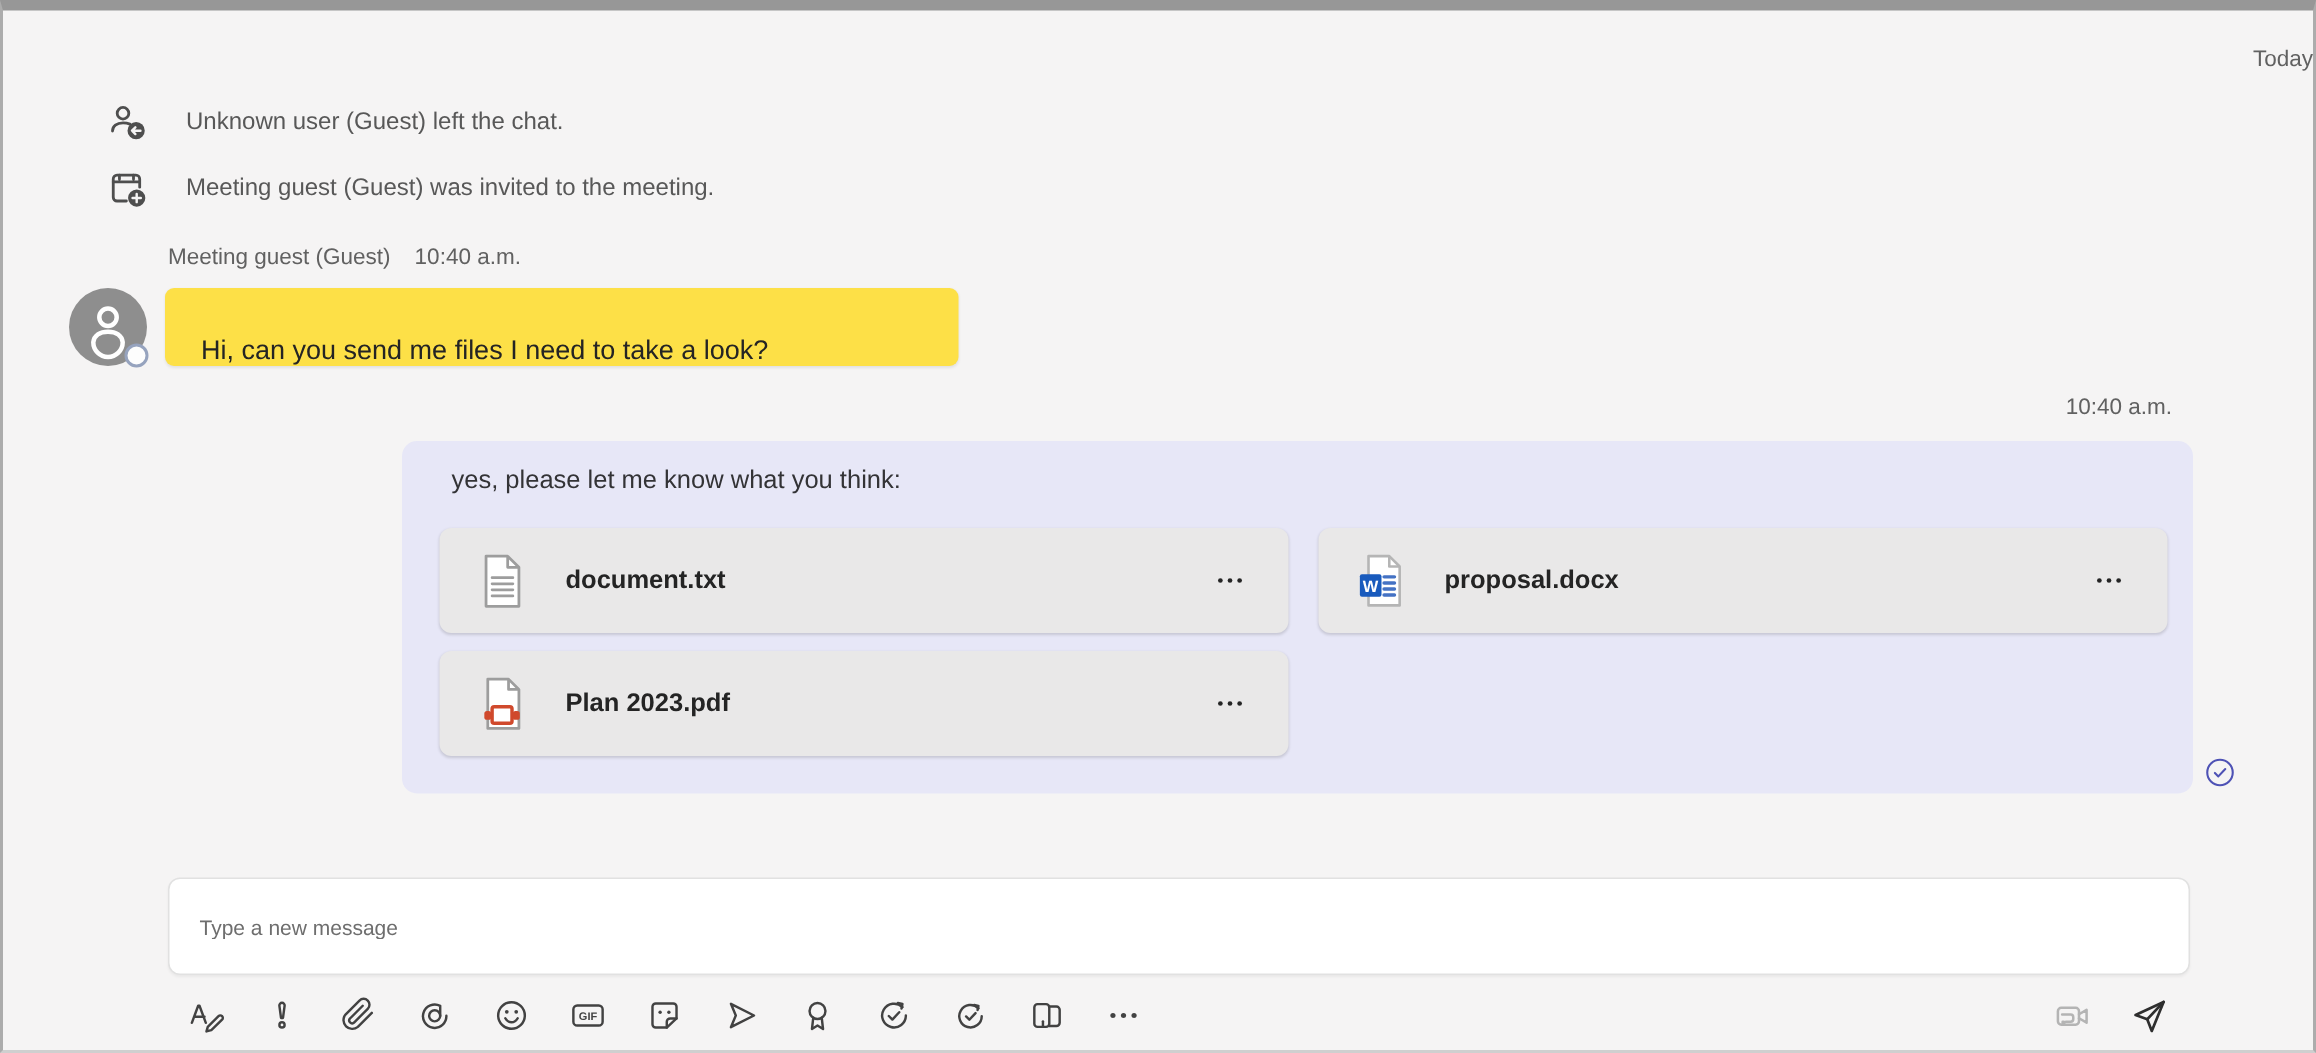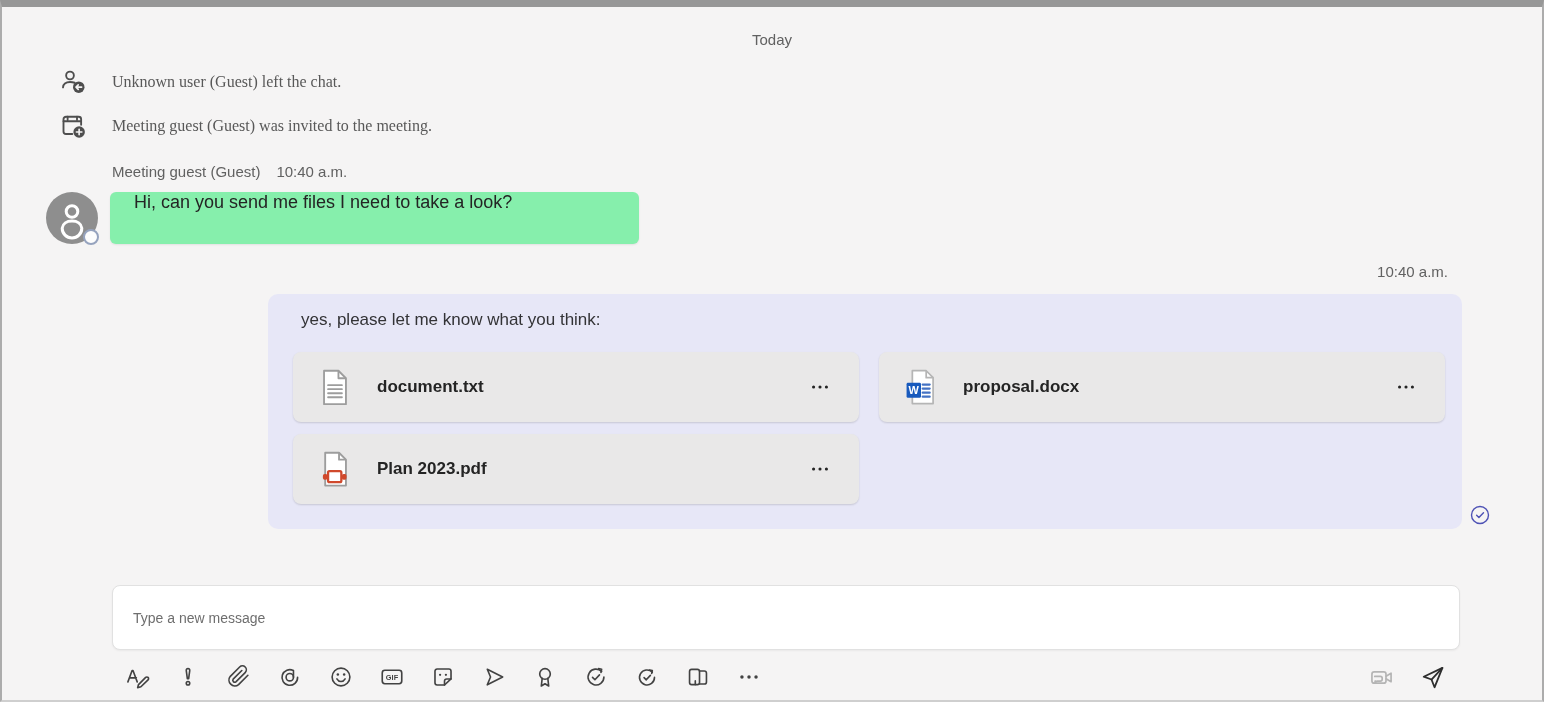--- a/index.html
+++ b/index.html
@@ -8,37 +8,37 @@
     position:relative;
     font-family:"Liberation Sans","DejaVu Sans",sans-serif;
     background:#F5F4F4;
     border-top:7px solid #979797;
     border-left:2px solid #ACACAC;
     border-right:2px solid #ACACAC;
     border-bottom:2px solid #CFCFCF;
     overflow:hidden;
     color:#242424;
   }
-  .today { position:absolute; top:24px; left:0; width:100%; text-align:center;
+  .today { position:absolute; top:24px; left:0; width:100%; text-align:right;
            font-size:15px; color:#616161; }
-  .sysrow { position:absolute; left:56px; display:flex; align-items:center; gap:24px;font-family:Liberation Serif, serif; }
+  .sysrow { position:absolute; left:68px; display:flex; align-items:center; gap:24px; }
   .sysrow.r1 { top:60px; }
   .sysrow.r2 { top:104px; }
   .sysrow .txt { font-size:16px; color:#585858; }
   .sysicon { width:30px; height:30px; flex:0 0 30px; }
 
   .msg-header { position:absolute; left:110px; top:156px; display:flex; gap:16px;
                 align-items:baseline; font-size:15px; color:#616161;justify-content:space-between; }
   .avatar { position:absolute; left:44px; top:185px; width:52px; height:52px; }
   .avatar svg { display:block; }
   .presence { position:absolute; right:-1px; bottom:-1px; width:16px; height:16px;
               border-radius:50%; background:#FDFDFD; border:2px solid #96A3BE; }
   .in-bubble { position:absolute; left:108px; top:185px; width:529px; height:52px;
-               background:#86efac; border-radius:6px; box-shadow:0 1px 2px rgba(0,0,0,.08);
-               display:flex; align-items:flex-start; padding-left:24px; font-size:18px; }
+               background:#fde047; border-radius:6px; box-shadow:0 1px 2px rgba(0,0,0,.08);
+               display:flex; align-items:flex-end; padding-left:24px; font-size:18px; }
 
   .sent-time { position:absolute; top:256px; right:94px; font-size:15px; color:#616161; }
   .out-bubble { position:absolute; left:266px; top:287px; width:1194px; height:235px;
                 background:#E7E7F7; border-radius:10px; }
   .out-text { position:absolute; left:33px; top:16px; font-size:17px; color:#333336; }
   .file-grid { position:absolute; left:25px; top:58px; width:1140px;
                display:grid; grid-template-columns:566px 566px; gap:12px 20px; }
   .file-card { height:70px; background:#E9E8E8; border-radius:8px;
                box-shadow:0 1px 2px rgba(0,0,0,.14);
                display:flex; align-items:center; padding:0 22px 0 27px; cursor:pointer; }

